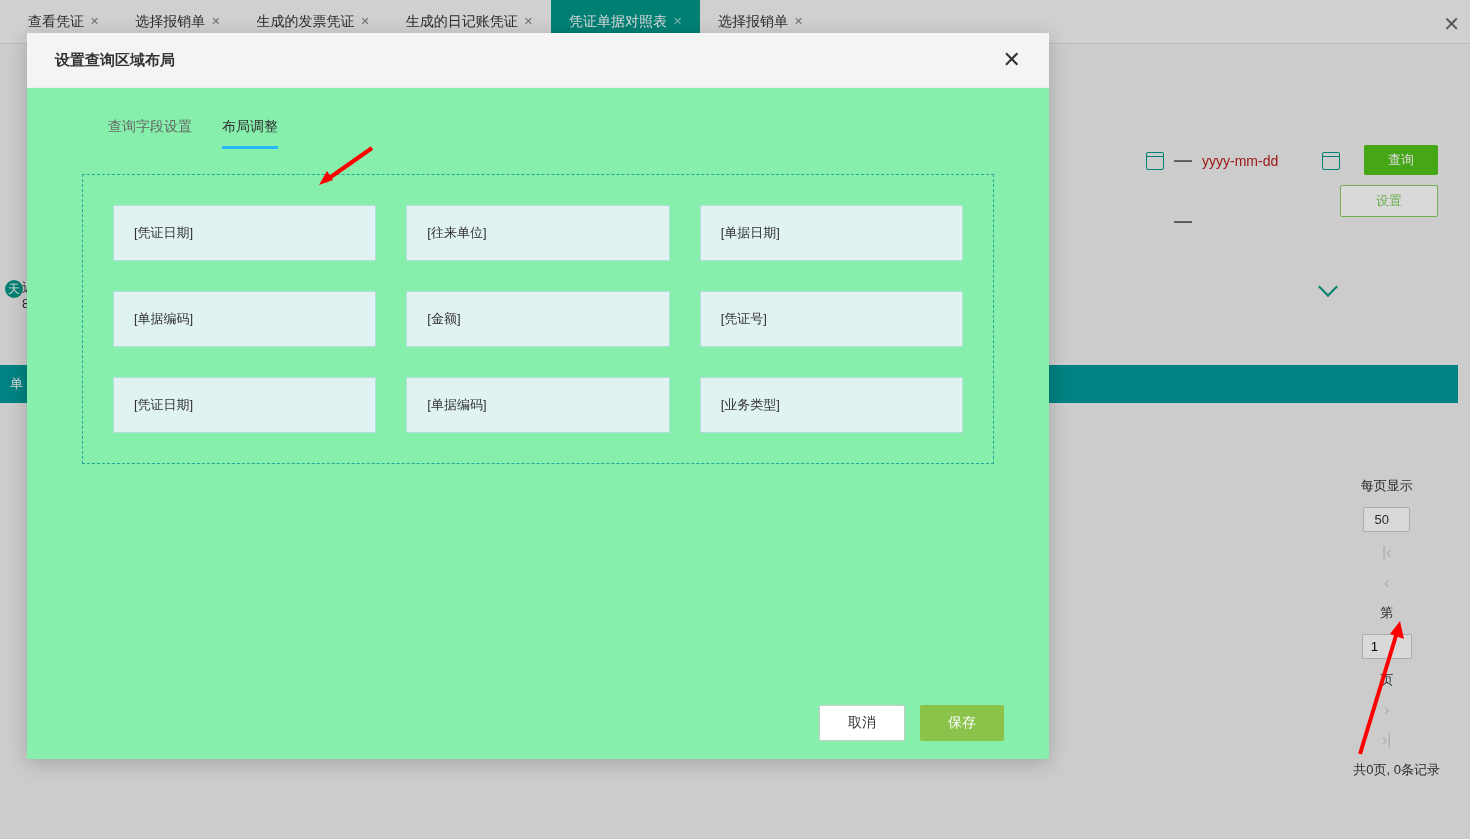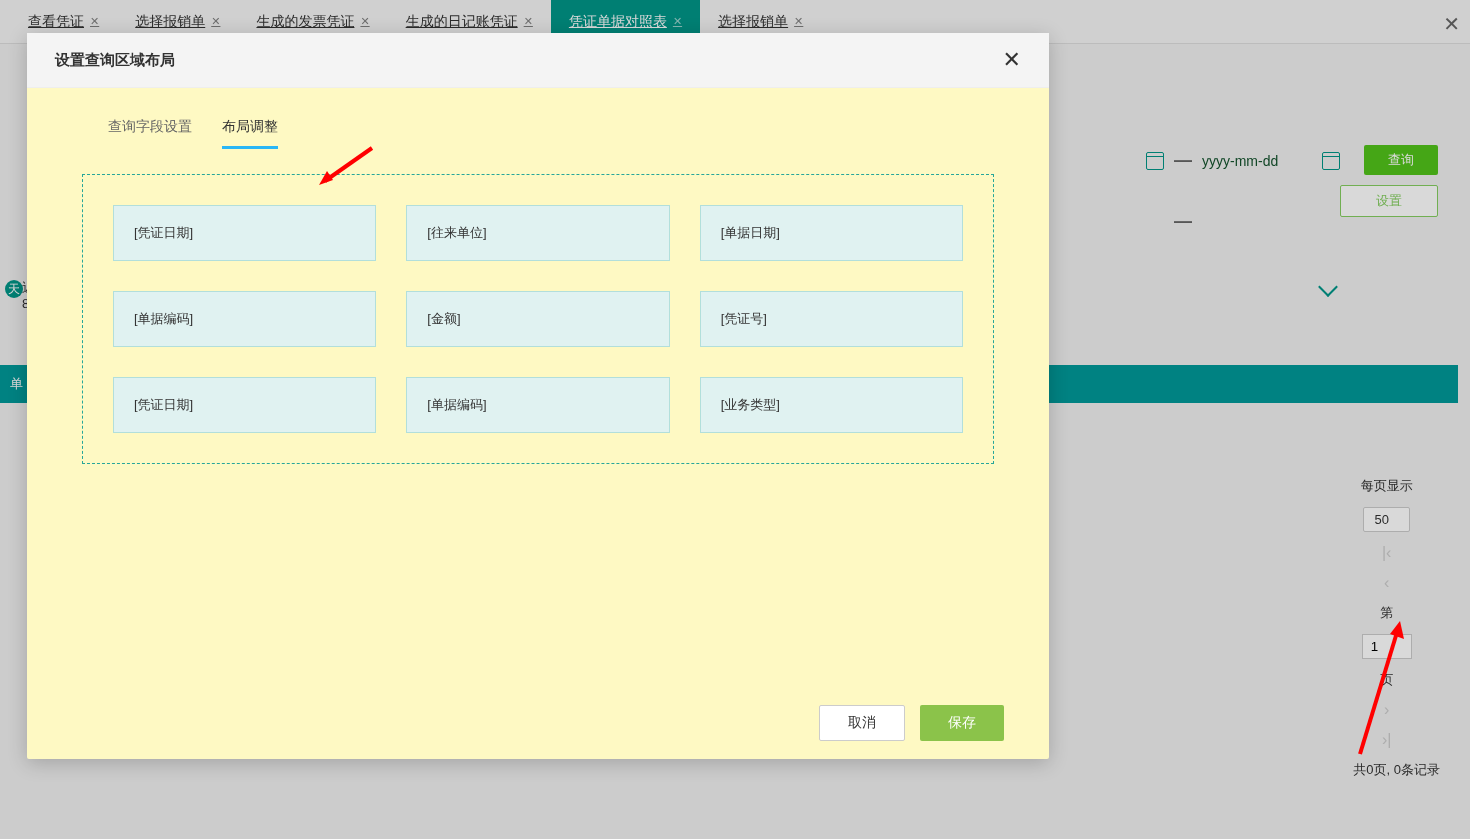--- a/index.html
+++ b/index.html
@@ -25,21 +25,20 @@
       border-bottom: 1px solid #ddd;
     }
     .bg-tab {
       padding: 0 18px;
       height: 44px;
       display: flex;
       align-items: center;
       font-size: 14px;
       color: #333;
       gap: 6px;
-      text-decoration: underline;
     }
     .bg-tab.active {
       background: #009688;
       color: #fff;
     }
     .bg-tab .tab-close {
       font-size: 11px;
       opacity: 0.6;
     }
     .bg-close {
@@ -93,21 +92,21 @@
     .cal-icon::before {
       content: '';
       position: absolute;
       top: 3px;
       left: 0;
       right: 0;
       height: 1px;
       background: #009688;
     }
     .date-placeholder {
-      color: #14532d;
+      color: #b91c1c;
       font-size: 14px;
       width: 110px;
     }
     .date-dash {
       color: #666;
       font-size: 18px;
       font-weight: bold;
     }
     .btn-query {
       background: #52c41a;
@@ -197,21 +196,21 @@
       position: absolute;
       inset: 0;
       background: rgba(0,0,0,0.15);
     }
     .modal {
       position: absolute;
       top: 33px;
       left: 27px;
       right: 421px;
       bottom: 80px;
-      background: #fef9c3;
+      background: #86efac;
       border-radius: 2px;
       box-shadow: 0 4px 20px rgba(0,0,0,0.2);
       display: flex;
       flex-direction: column;
     }
     .modal-header {
       background: #f4f4f4;
       padding: 16px 28px;
       display: flex;
       align-items: center;

